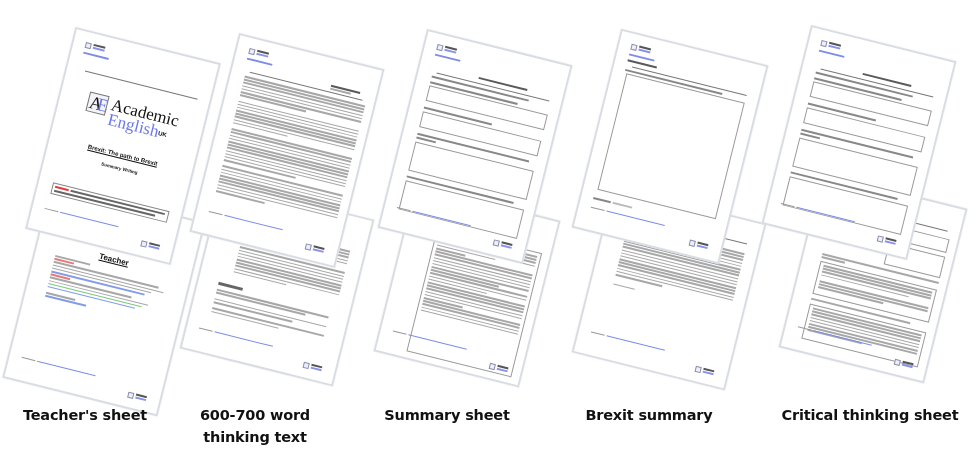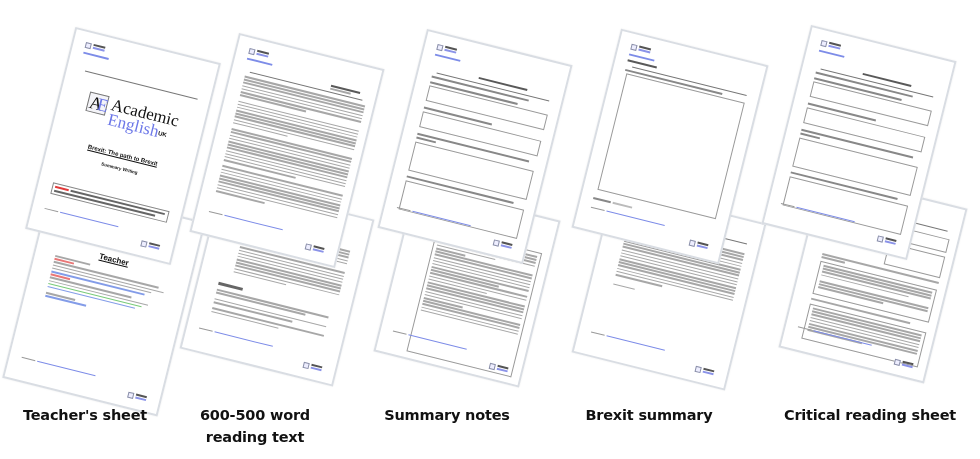--- a/index.html
+++ b/index.html
@@ -431,18 +431,18 @@
     <div class="ftr-logo">
         <div class="sq"></div>
         <div class="tx"></div>
         <div class="tx2"></div>
       </div>
   </div>
 </div>
 
 <div class="caption" style="left:10px;top:404px;width:150px;">Teacher's sheet</div>
 <div class="caption" style="left:180px;top:404px;width:150px;">
-  <div>600-500 word</div>
-  <div>reading text</div>
-</div>
-<div class="caption" style="left:372px;top:404px;width:150px;">Summary notes</div>
+  <div>600-700 word</div>
+  <div>thinking text</div>
+</div>
+<div class="caption" style="left:372px;top:404px;width:150px;">Summary sheet</div>
 <div class="caption" style="left:574px;top:404px;width:150px;">Brexit summary</div>
-<div class="caption" style="left:770px;top:404px;width:200px;">Critical reading sheet</div>
+<div class="caption" style="left:770px;top:404px;width:200px;">Critical thinking sheet</div>
 
 </body></html>

